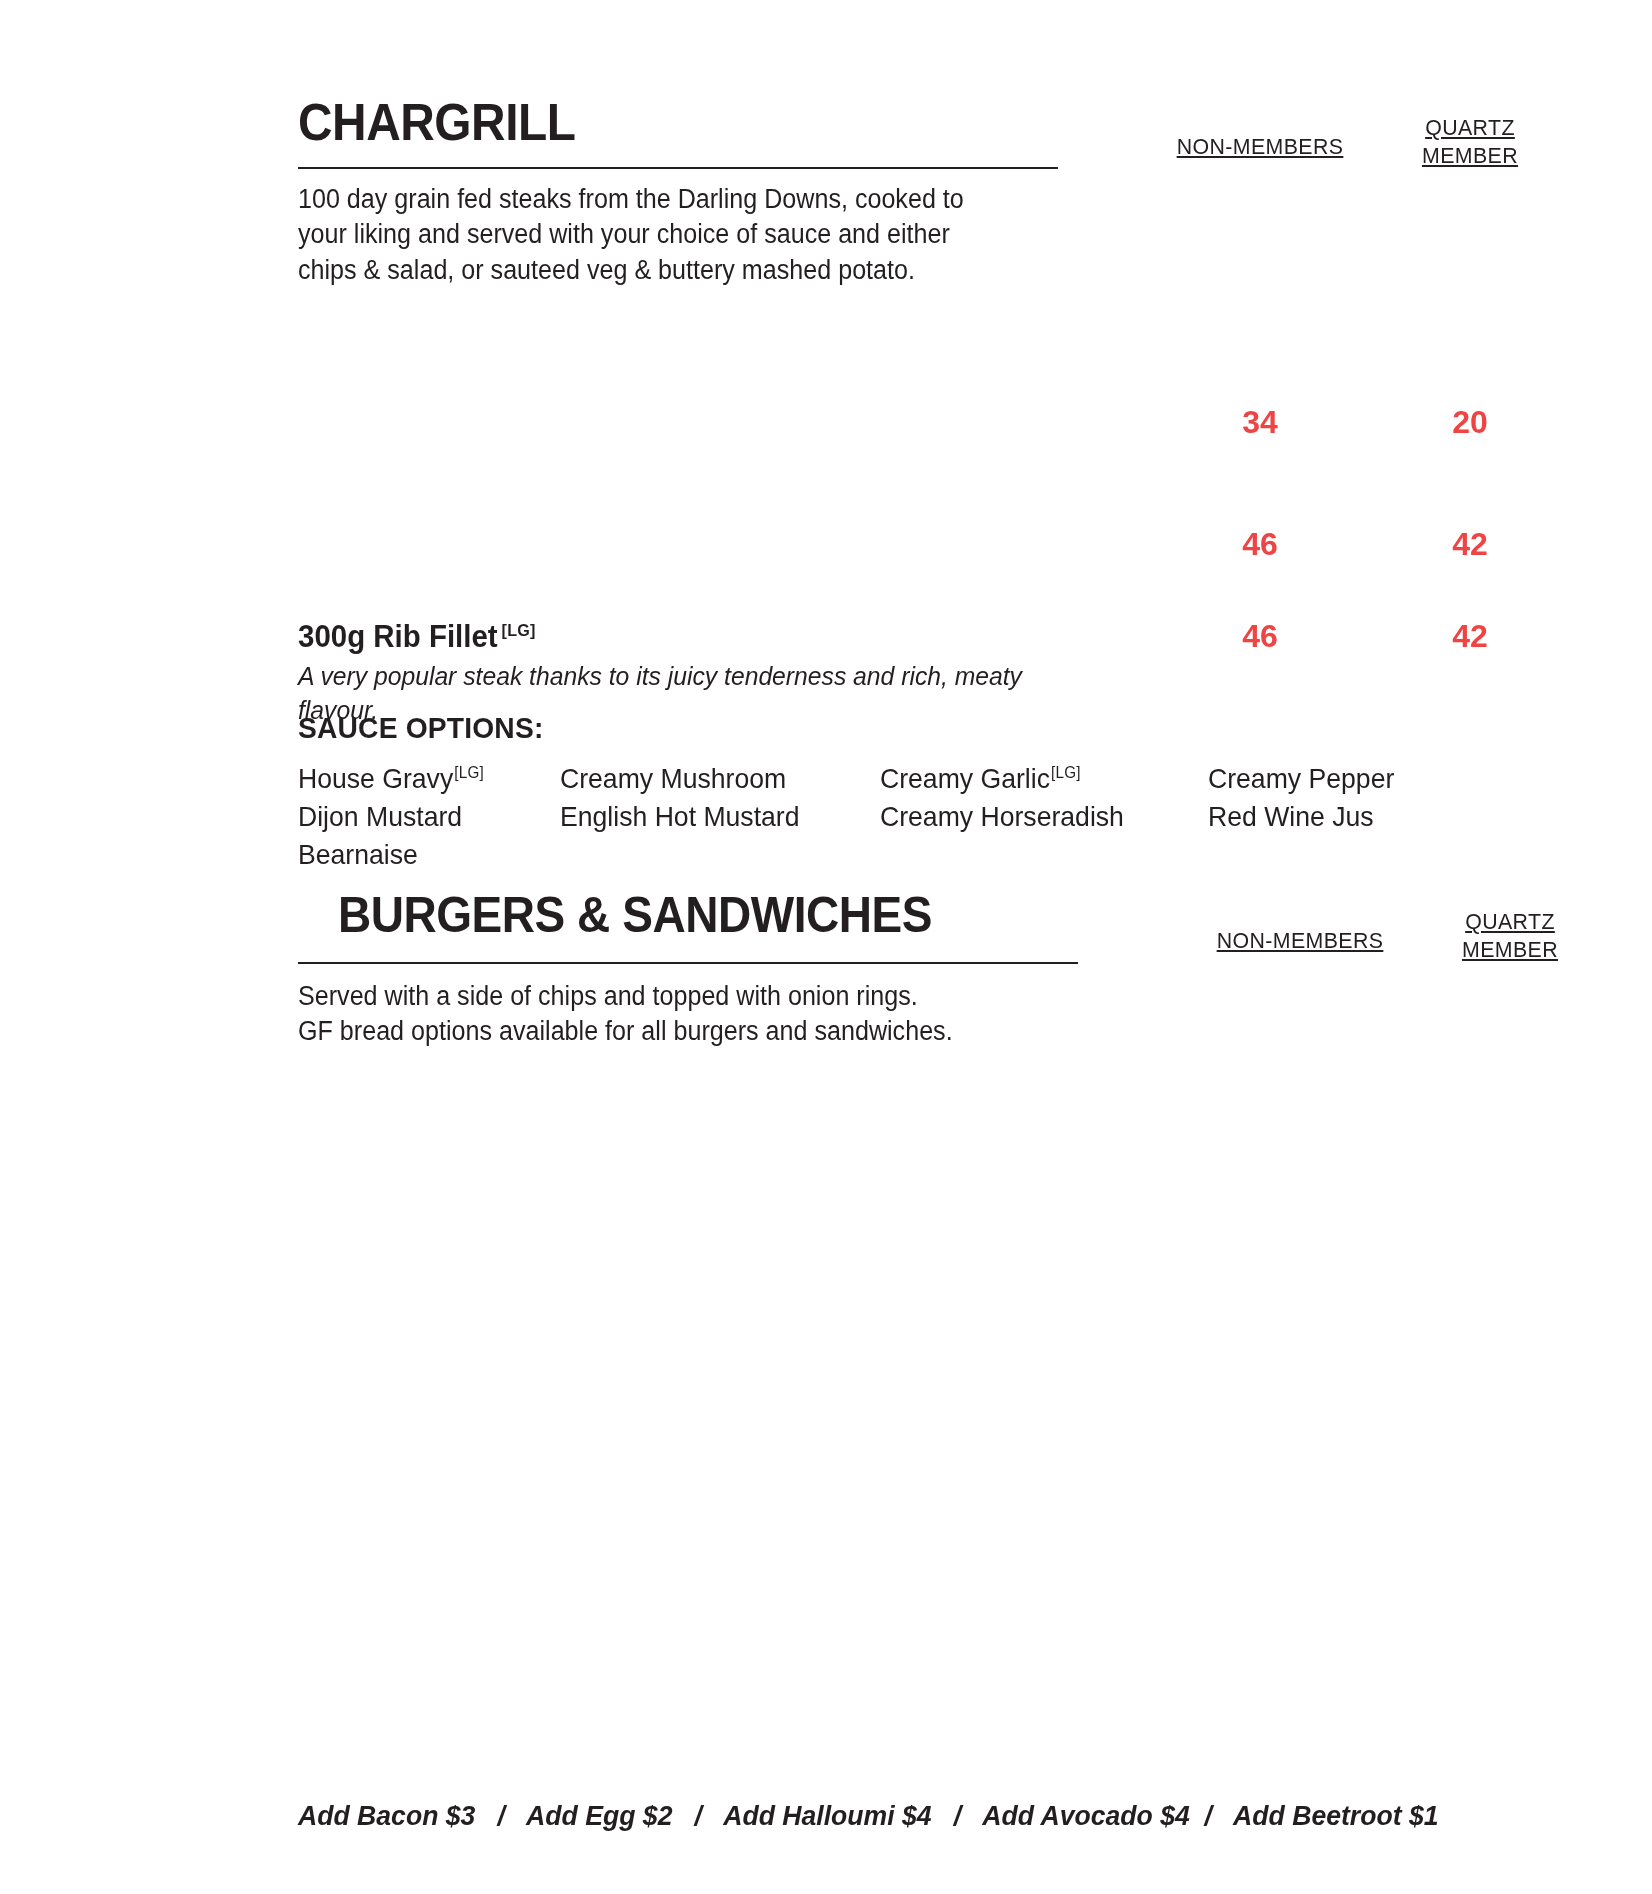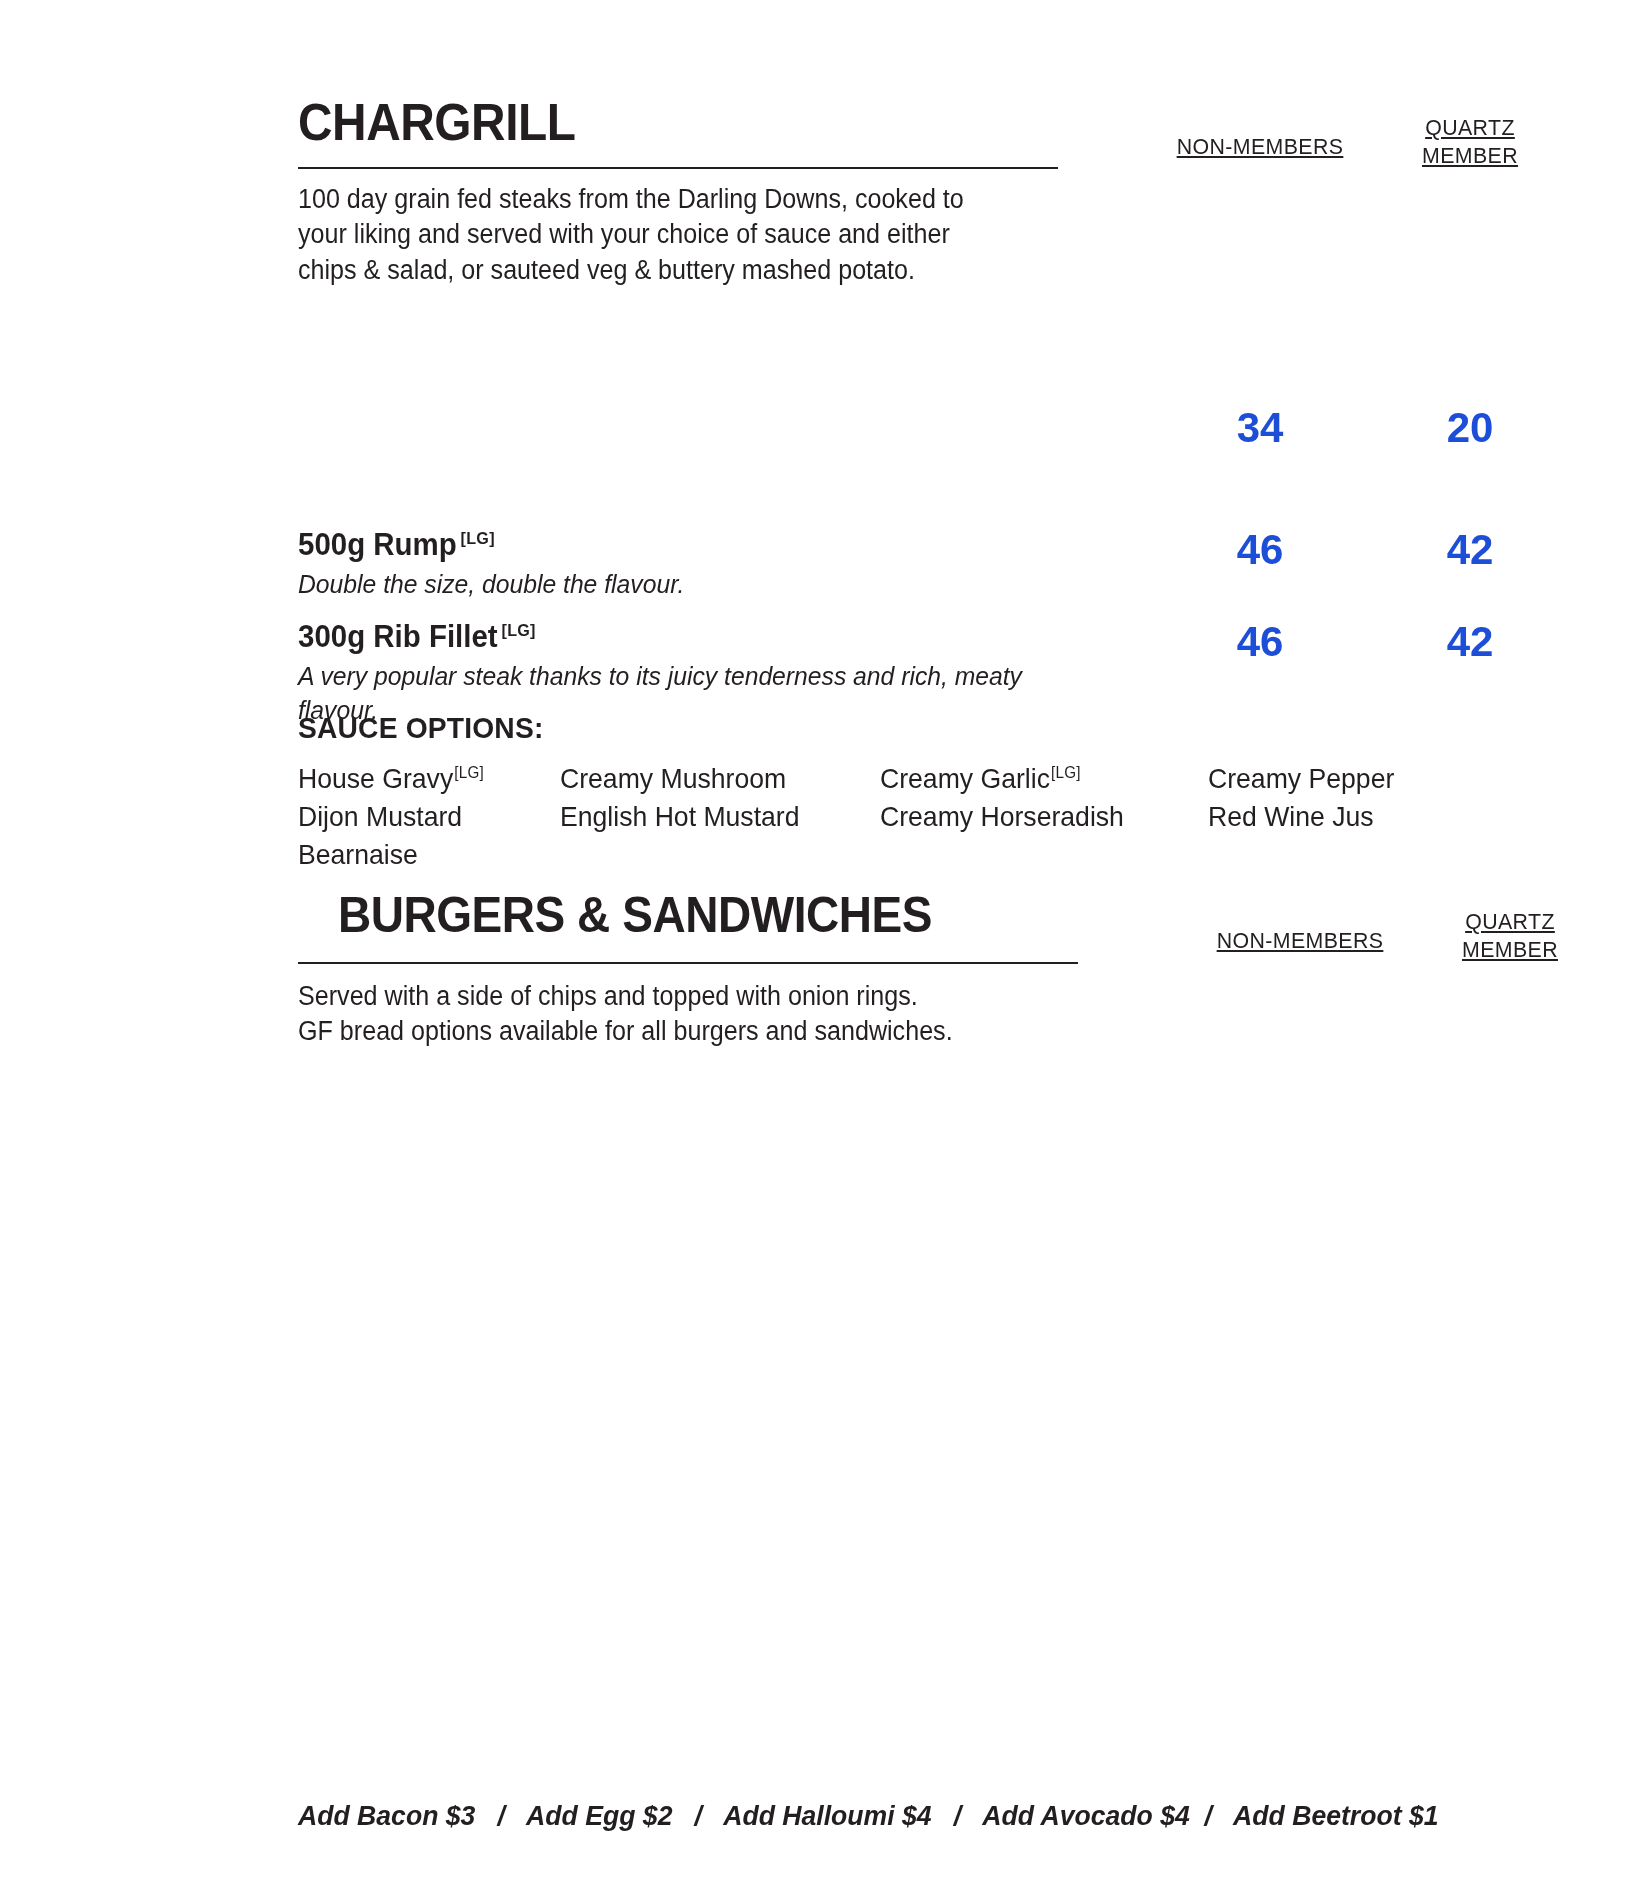--- a/index.html
+++ b/index.html
@@ -141,23 +141,23 @@
   .prices {
     position: absolute;
     left: 1150px;
     top: 0;
     width: 420px;
     display: flex;
   }
   .price {
     font-family: "Liberation Sans Narrow", "Liberation Sans", sans-serif;
     font-weight: bold;
-    font-size: 42px;
+    font-size: 32px;
     text-align: center;
-    color: #1d4ed8;
+    color: #ef4444;
     line-height: 1.05;
   }
   .price.nonmembers { width: 220px; }
   .price.quartz     { width: 200px; }
 
   
   #sauce-block {
     position: absolute;
     left: 298px;
     top: 615px;
@@ -232,24 +232,20 @@
     <div class="items" id="chargrill-items">
 
       <div class="item" style="height:122px;">
         <div class="prices">
           <div class="price nonmembers">34</div>
           <div class="price quartz">20</div>
         </div>
       </div>
 
       <div class="item" style="height:92px;">
-        <div class="item-left">
-          <div class="item-name"><span>500g Rump</span><span class="tag">[LG]</span></div>
-          <div class="item-desc">Double the size, double the flavour.</div>
-        </div>
         <div class="prices">
           <div class="price nonmembers">46</div>
           <div class="price quartz">42</div>
         </div>
       </div>
 
       <div class="item" style="height:92px;">
         <div class="item-left">
           <div class="item-name"><span>300g Rib Fillet</span><span class="tag">[LG]</span></div>
           <div class="item-desc">A very popular steak thanks to its juicy tenderness and rich, meaty flavour.</div>

